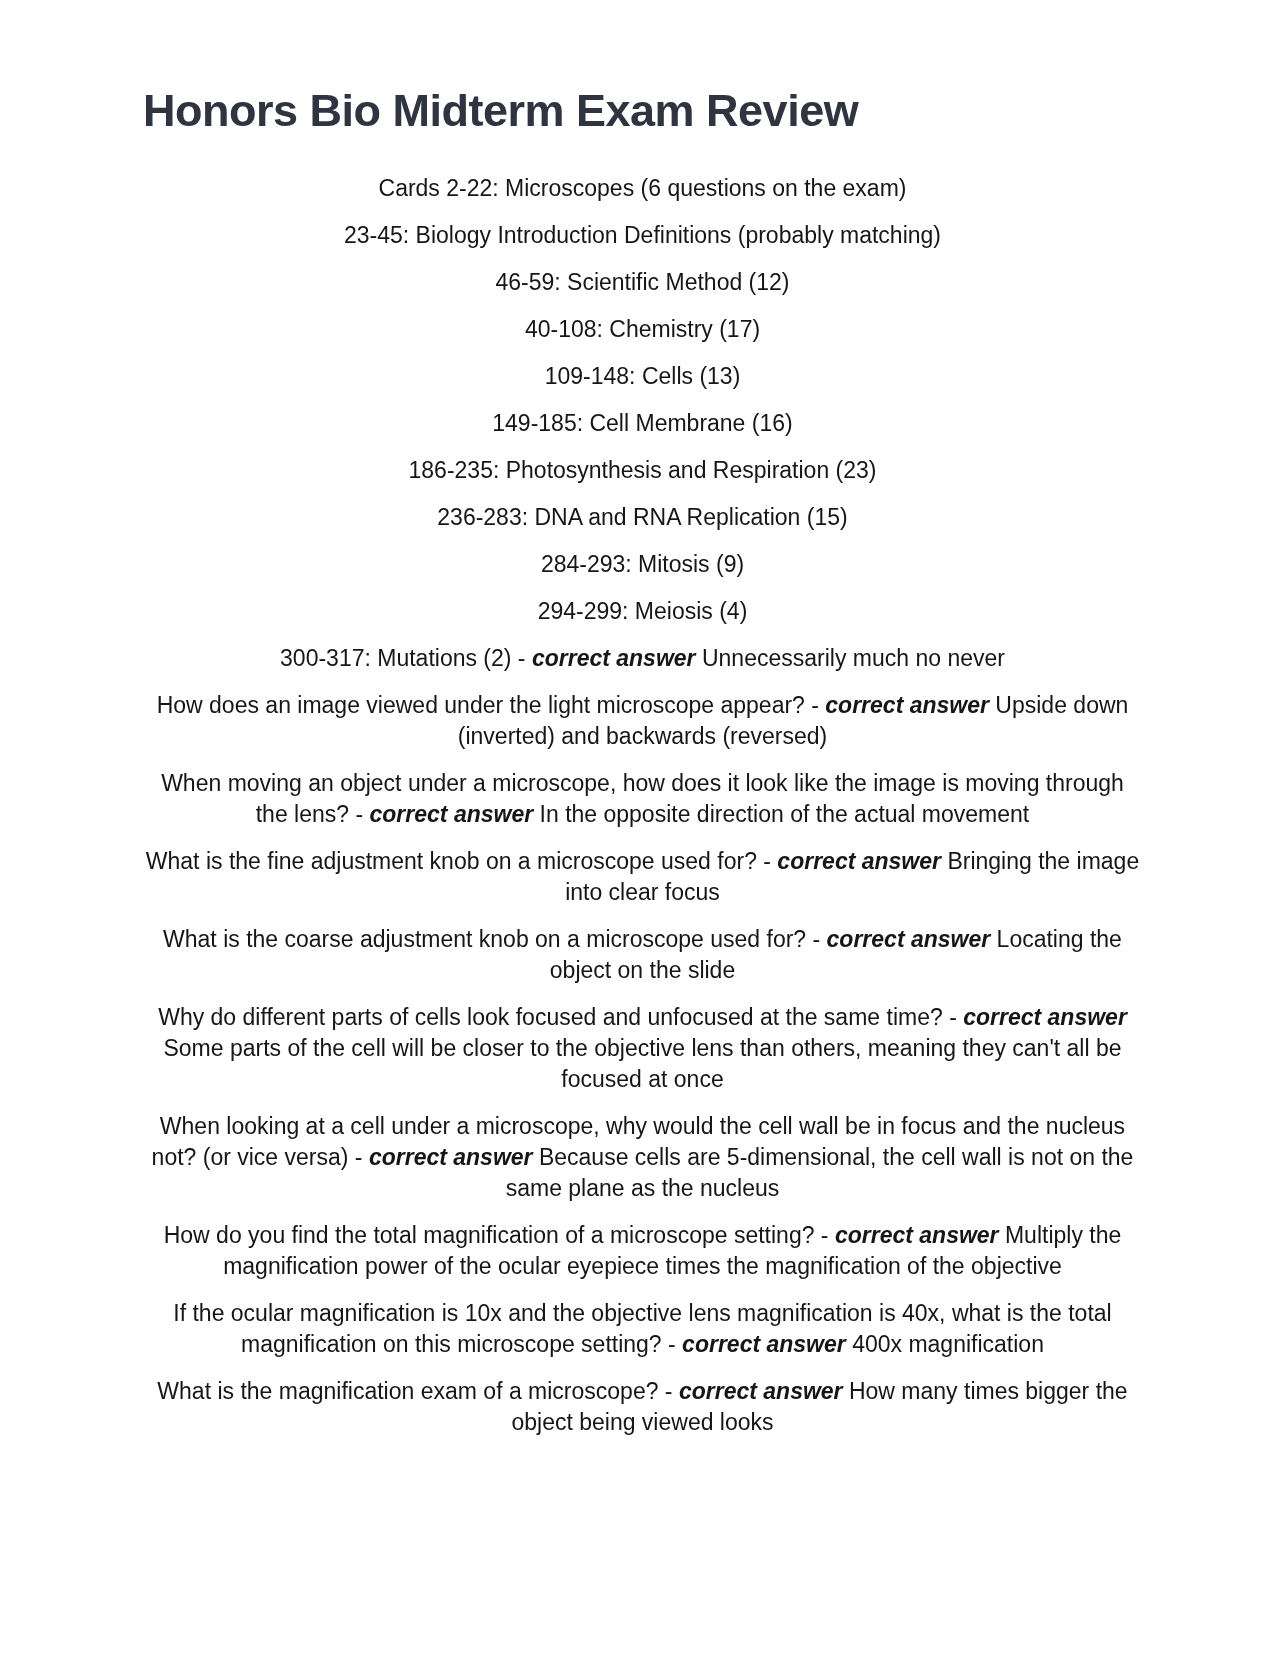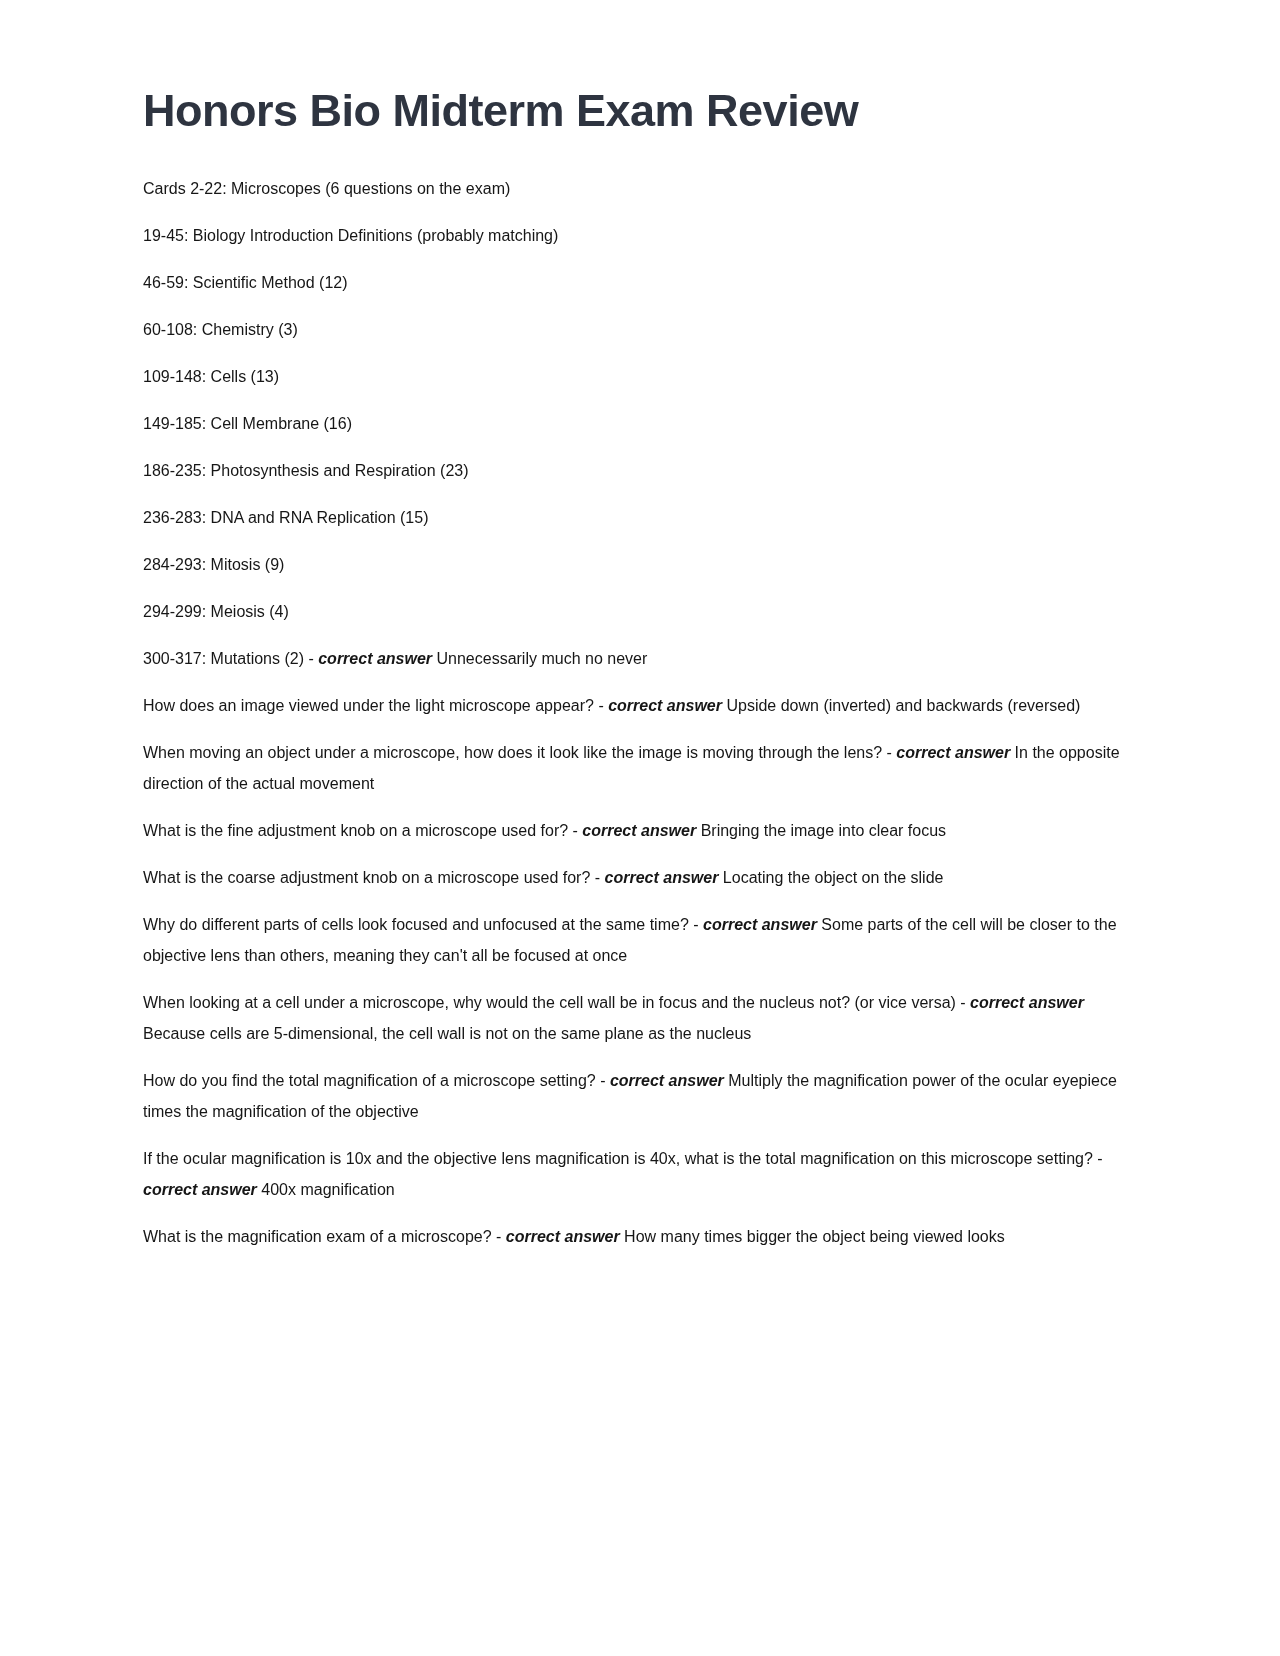--- a/index.html
+++ b/index.html
@@ -25,41 +25,42 @@
   .doc-title{
     margin:0 0 36px 0;
     font-size:45px;
     line-height:1.18;
     font-weight:700;
     color:var(--title-color);
     letter-spacing:-0.5px;
   }
   .para{
     margin:0 0 16px 0;
-    font-size:16px;
+    font-size:23px;
     line-height:31px;
     color:var(--text-color);
     font-weight:400;
+    text-align:center;
   }
   .seg{white-space:pre-wrap;}
   .emph{
     font-weight:700;
     font-style:italic;
   }
 </style>
 </head>
 <body>
 
 <div class="page">
   <h1 class="doc-title">Honors Bio Midterm Exam Review</h1>
   <div>
       <p class="para"><span class="seg">Cards 2-22: Microscopes (6 questions on the exam)</span></p>
-      <p class="para"><span class="seg">19-45: Biology Introduction Definitions (probably matching)</span></p>
+      <p class="para"><span class="seg">23-45: Biology Introduction Definitions (probably matching)</span></p>
       <p class="para"><span class="seg">46-59: Scientific Method (12)</span></p>
-      <p class="para"><span class="seg">60-108: Chemistry (3)</span></p>
+      <p class="para"><span class="seg">40-108: Chemistry (17)</span></p>
       <p class="para"><span class="seg">109-148: Cells (13)</span></p>
       <p class="para"><span class="seg">149-185: Cell Membrane (16)</span></p>
       <p class="para"><span class="seg">186-235: Photosynthesis and Respiration (23)</span></p>
       <p class="para"><span class="seg">236-283: DNA and RNA Replication (15)</span></p>
       <p class="para"><span class="seg">284-293: Mitosis (9)</span></p>
       <p class="para"><span class="seg">294-299: Meiosis (4)</span></p>
       <p class="para"><span class="seg">300-317: Mutations (2) - </span><span class="seg emph">correct answer</span><span class="seg"> Unnecessarily much no never</span></p>
       <p class="para"><span class="seg">How does an image viewed under the light microscope appear? - </span><span class="seg emph">correct answer</span><span class="seg"> Upside down (inverted) and backwards (reversed)</span></p>
       <p class="para"><span class="seg">When moving an object under a microscope, how does it look like the image is moving through the lens? - </span><span class="seg emph">correct answer</span><span class="seg"> In the opposite direction of the actual movement</span></p>
       <p class="para"><span class="seg">What is the fine adjustment knob on a microscope used for? - </span><span class="seg emph">correct answer</span><span class="seg"> Bringing the image into clear focus</span></p>

